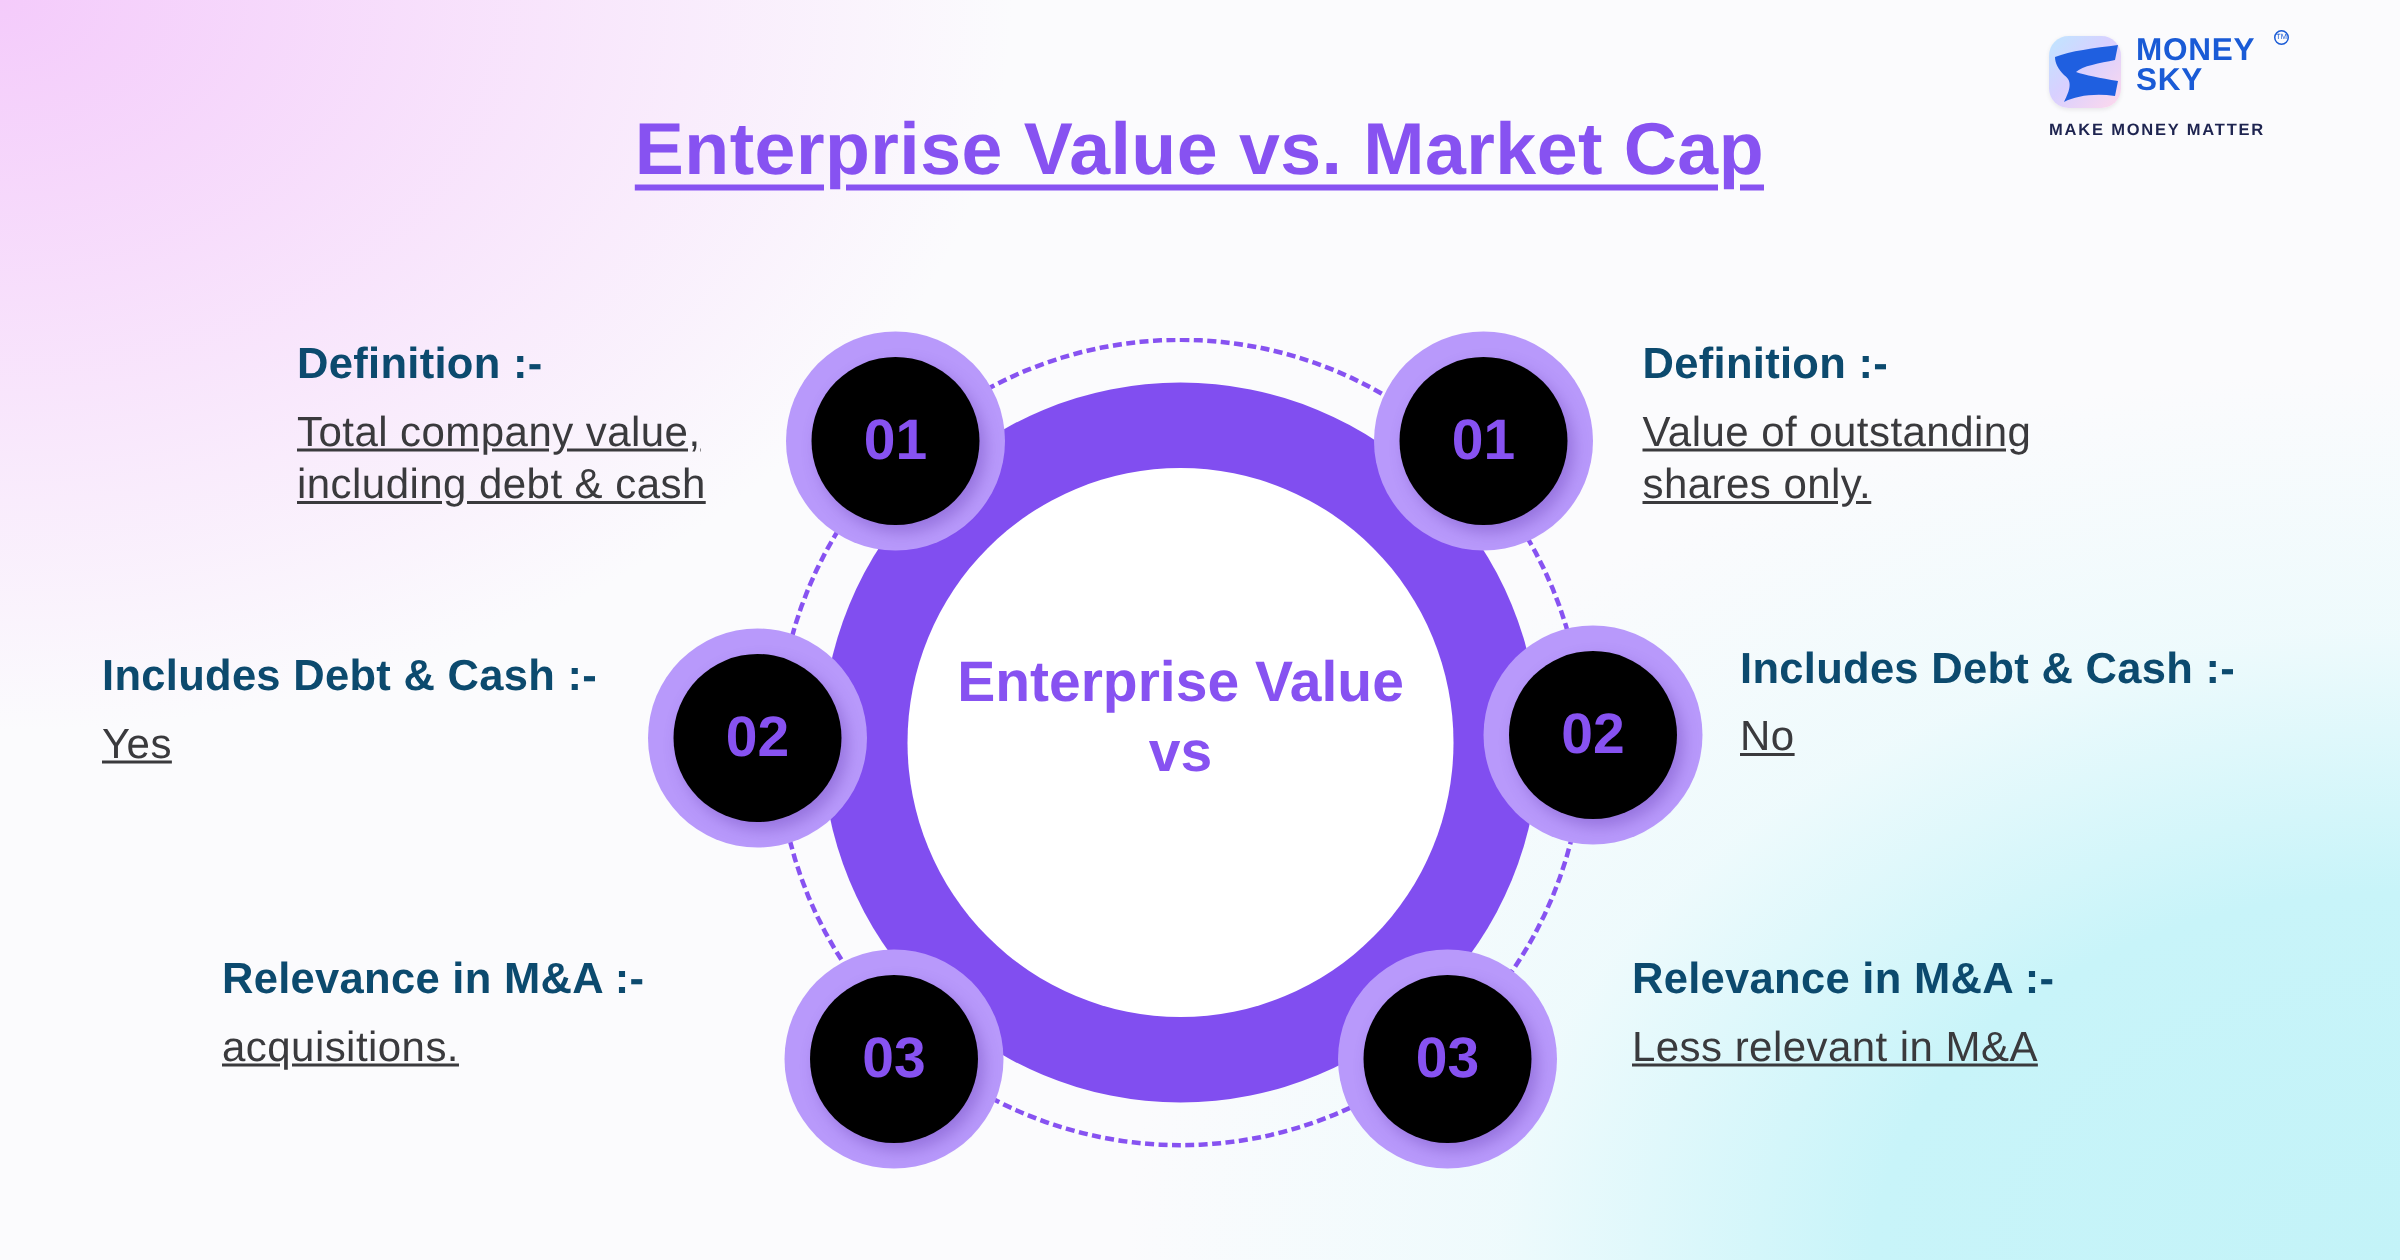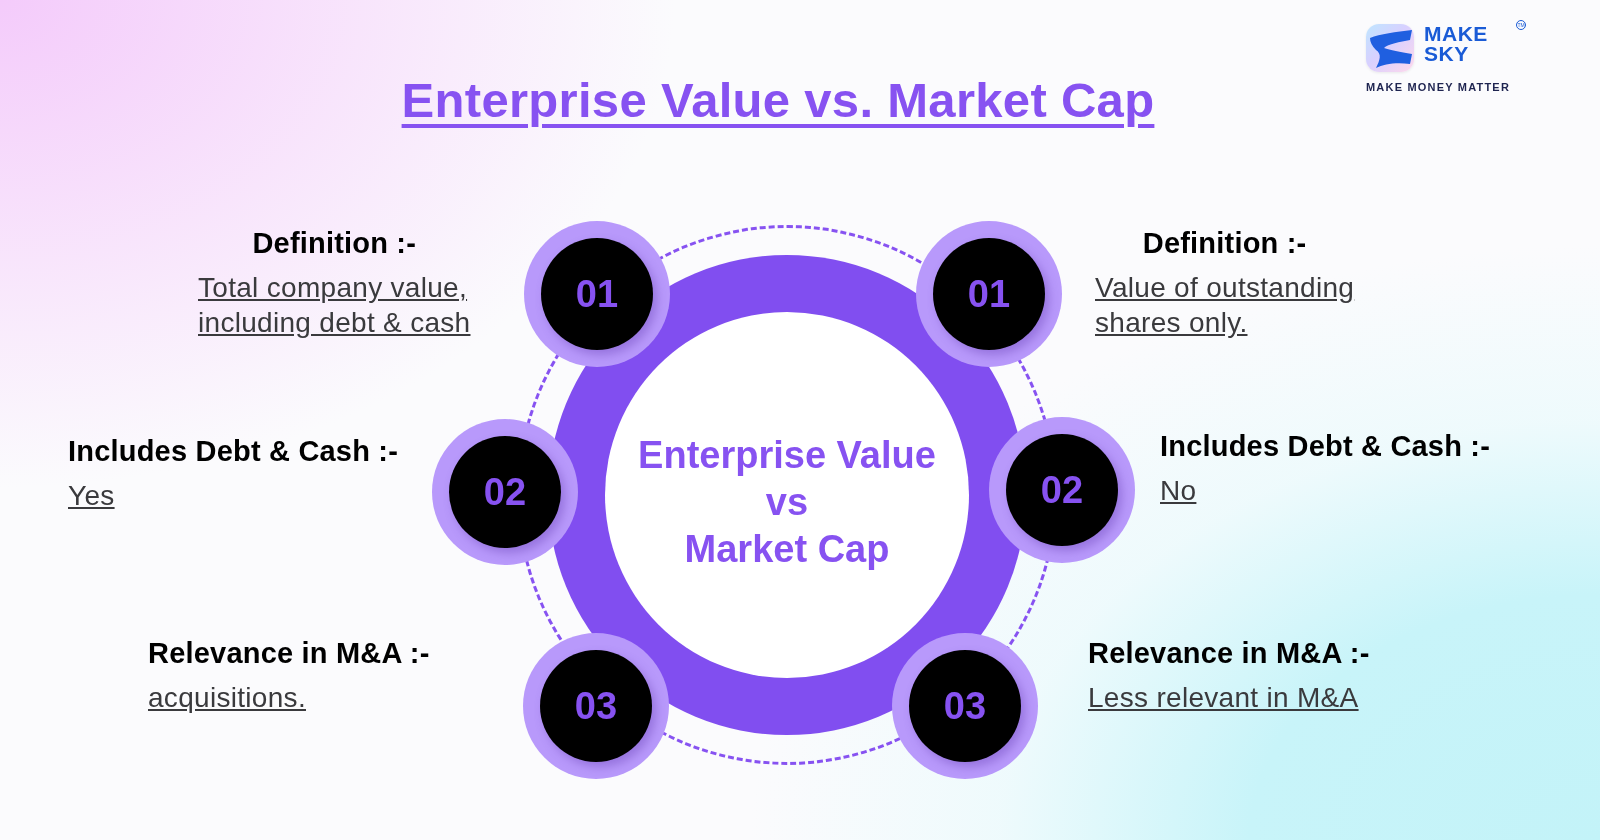--- a/index.html
+++ b/index.html
@@ -28,21 +28,21 @@
   }
   .logo-tm {
     position: absolute; left: 150px; top: 0px; width: 10px; height: 10px; border: 1px solid #1a5bd6;
     border-radius: 50%; font-size: 5px; color: #1a5bd6; text-align: center; line-height: 8px;
   }
   .logo-tag {
     position: absolute; left: 0; top: 61px; font-size: 11px; font-weight: 700; letter-spacing: 1.2px;
     color: #1e2450; white-space: nowrap;
   }
   .title {
-    position: absolute; left: 380px; top: 72px; width: 796px; text-align: center;
+    position: absolute; left: 380px; top: 72px; width: 796px; text-align: right;
     color: #8752f1; font-size: 49px; font-weight: 700; letter-spacing: 0.3px;
     text-decoration: underline; text-decoration-thickness: 4px; text-underline-offset: 7px;
     white-space: nowrap;
   }
   .dash-ring {
     position: absolute; left: 517px; top: 225px; width: 540px; height: 540px; border-radius: 50%;
     border: 3px dashed #8752f1;
   }
   .big-ring {
     position: absolute; left: 548px; top: 255px; width: 478px; height: 480px; border-radius: 50%;
@@ -64,53 +64,52 @@
     position: absolute; left: 17px; top: 17px; width: 112px; height: 112px; border-radius: 50%;
     background: #000000;
     box-shadow: 4px 5px 10px rgba(90,50,170,0.35);
     display: flex; align-items: center; justify-content: center;
     color: #8752f1; font-size: 38px; font-weight: 700;
   }
   .label {
     position: absolute; white-space: nowrap;
   }
   .label-head {
-    color: #000000; font-size: 29px; font-weight: 700; line-height: 34px; letter-spacing: 0.2px; text-align: center;
+    color: #0c4a6e; font-size: 29px; font-weight: 700; line-height: 34px; letter-spacing: 0.2px;
   }
   .label-body {
     color: #3a3a3d; font-size: 28px; line-height: 35px; margin-top: 10px; letter-spacing: 0.3px; text-decoration: underline;
   }
 </style>
 </head>
 <body>
 
 <div class="logo">
   <div class="logo-icon">
     <svg width="48" height="48" viewBox="0 0 48 48">
       <path d="M4 14 C14 10, 30 8, 46 6 L44 16 C34 18, 22 20, 18 24 C24 26, 34 28, 46 30 L44 40 C30 38, 18 40, 10 44 C14 36, 16 30, 10 26 C6 22, 4 18, 4 14 Z" fill="#1f5fe0"></path>
     </svg>
   </div>
   <div class="logo-text">
-    <div>MAKE</div>
+    <div>MONEY</div>
     <div>SKY</div>
   </div>
   <div class="logo-tm">TM</div>
   <div class="logo-tag">MAKE MONEY MATTER</div>
 </div>
 
 <div class="title">Enterprise Value vs. Market Cap</div>
 
 <div class="dash-ring"></div>
 
 <div class="big-ring"></div>
 <div class="big-inner"></div>
 <div class="center-text">
   <div>Enterprise Value</div>
   <div>vs</div>
-  <div>Market Cap</div>
 </div>
 
 <div class="node" style="left:524px; top:221px;">
   <div class="node-inner">01</div>
 </div>
 <div class="node" style="left:432px; top:419px;">
   <div class="node-inner">02</div>
 </div>
 <div class="node" style="left:523px; top:633px;">
   <div class="node-inner">03</div>

